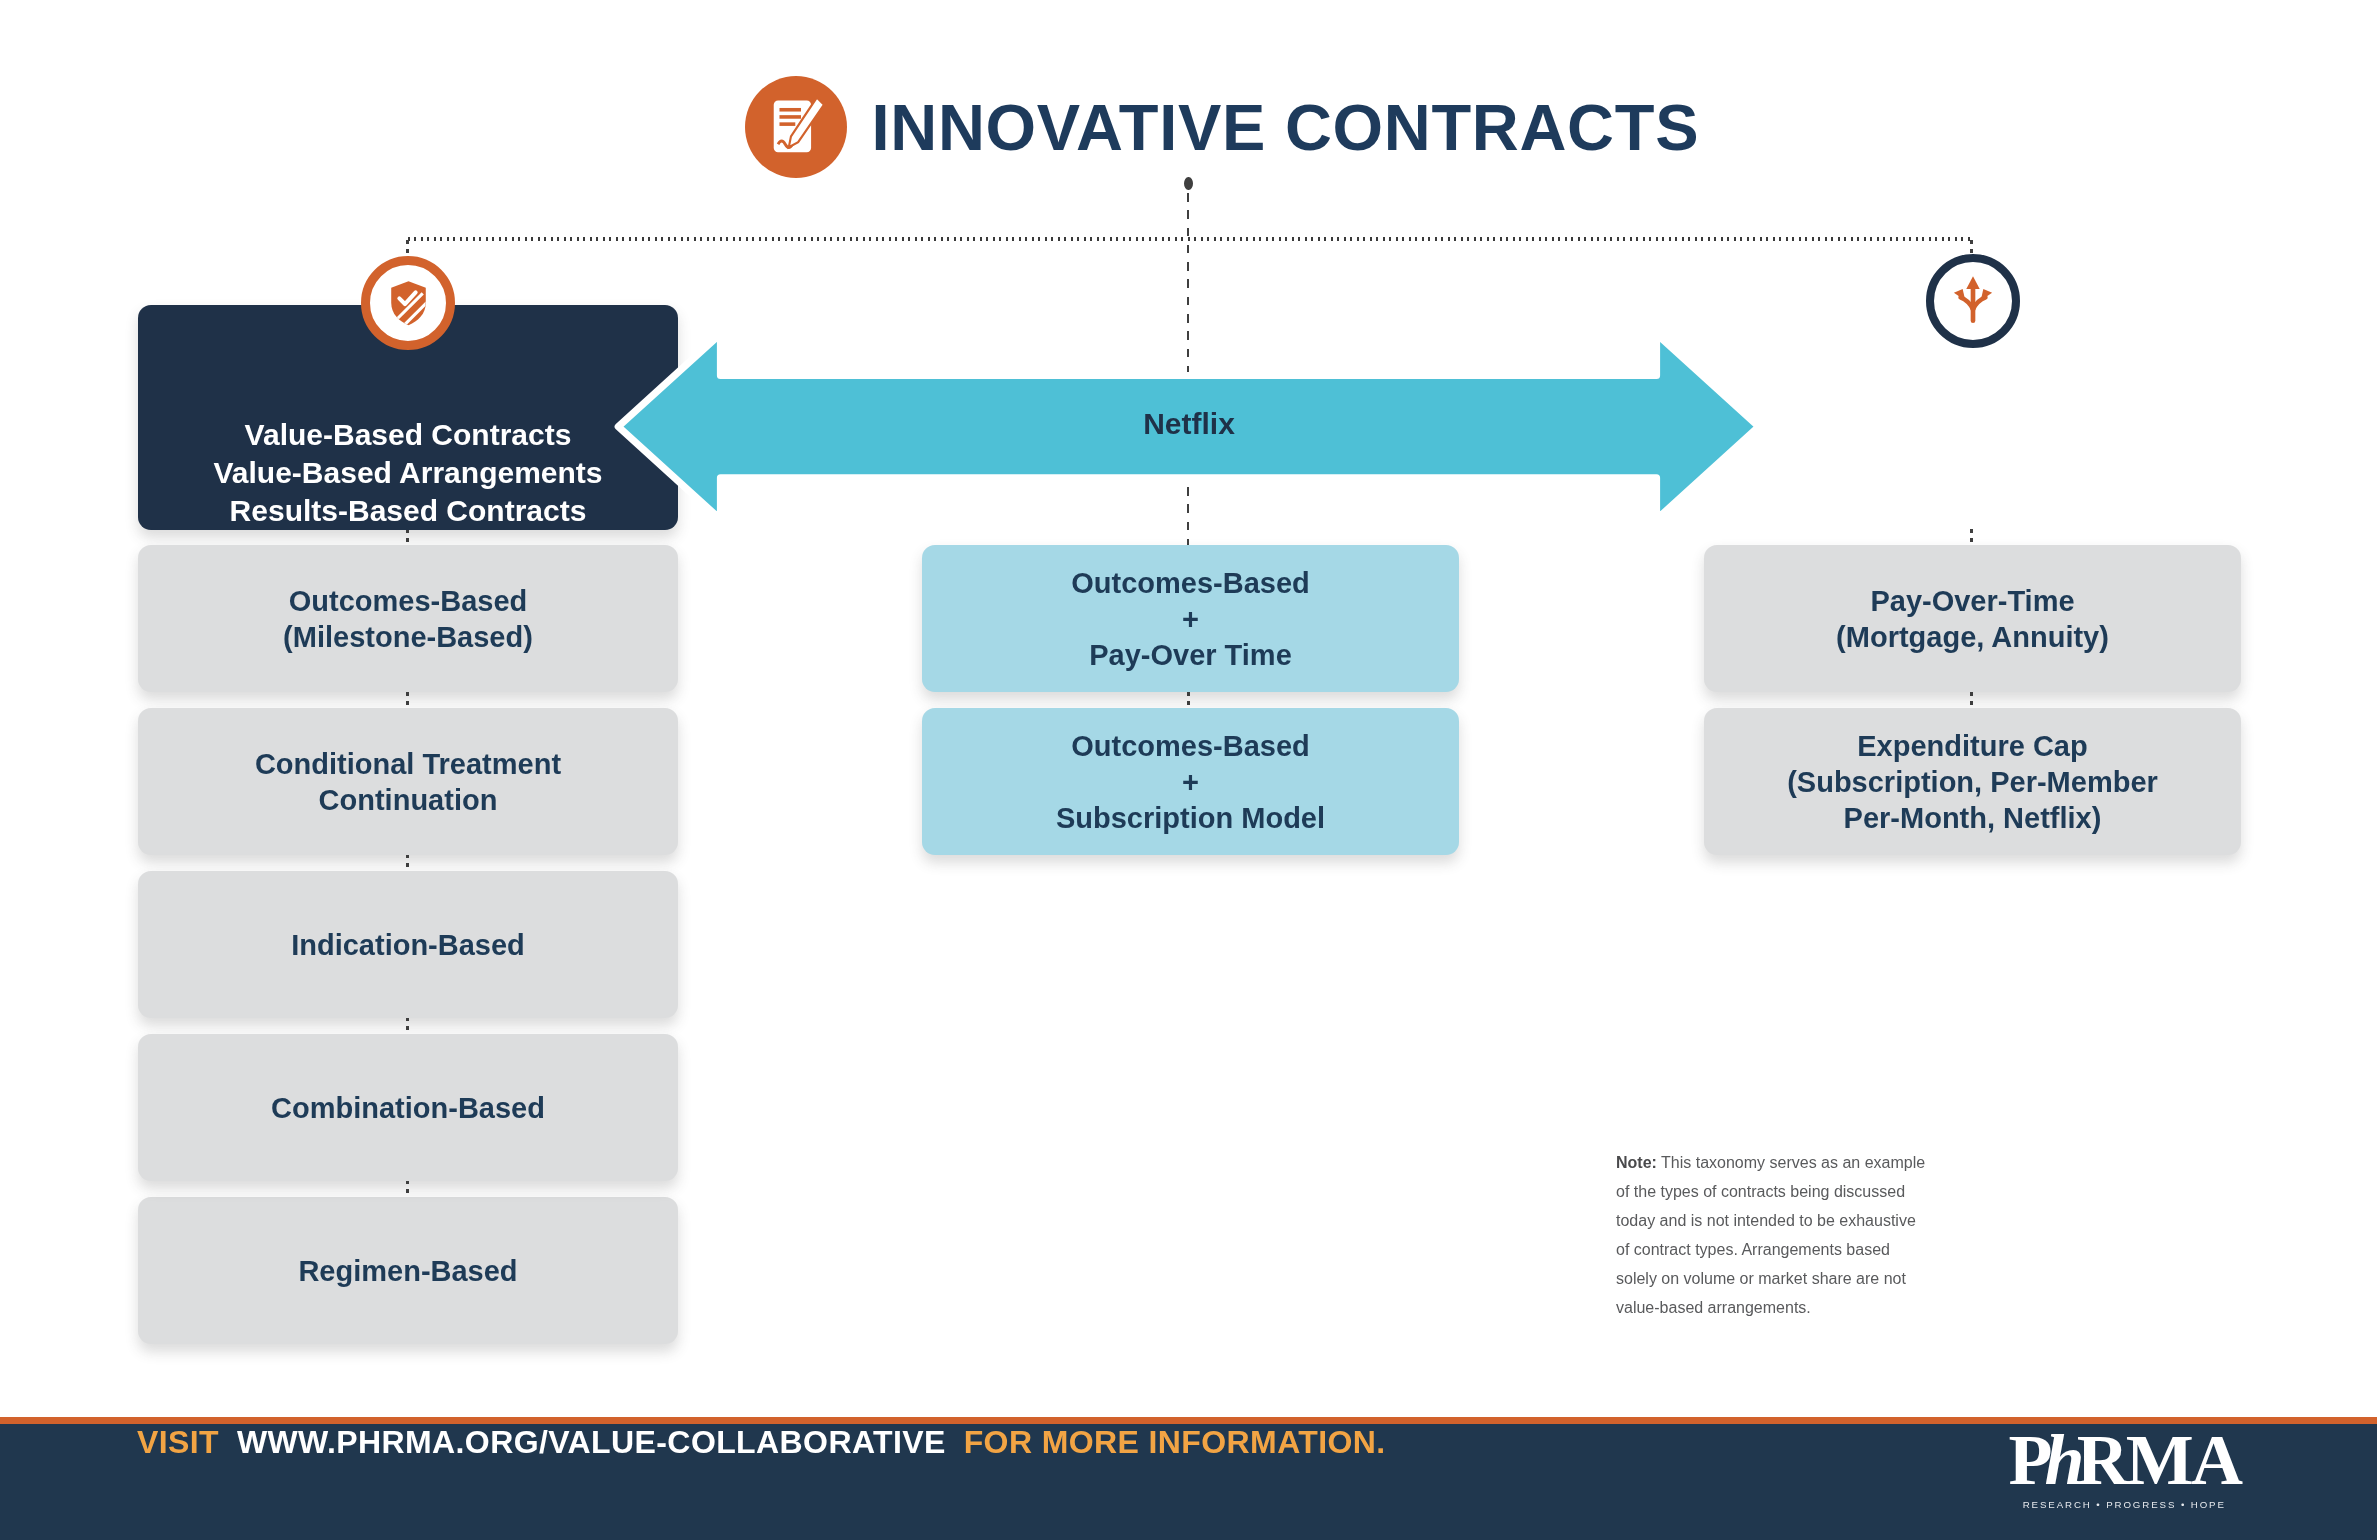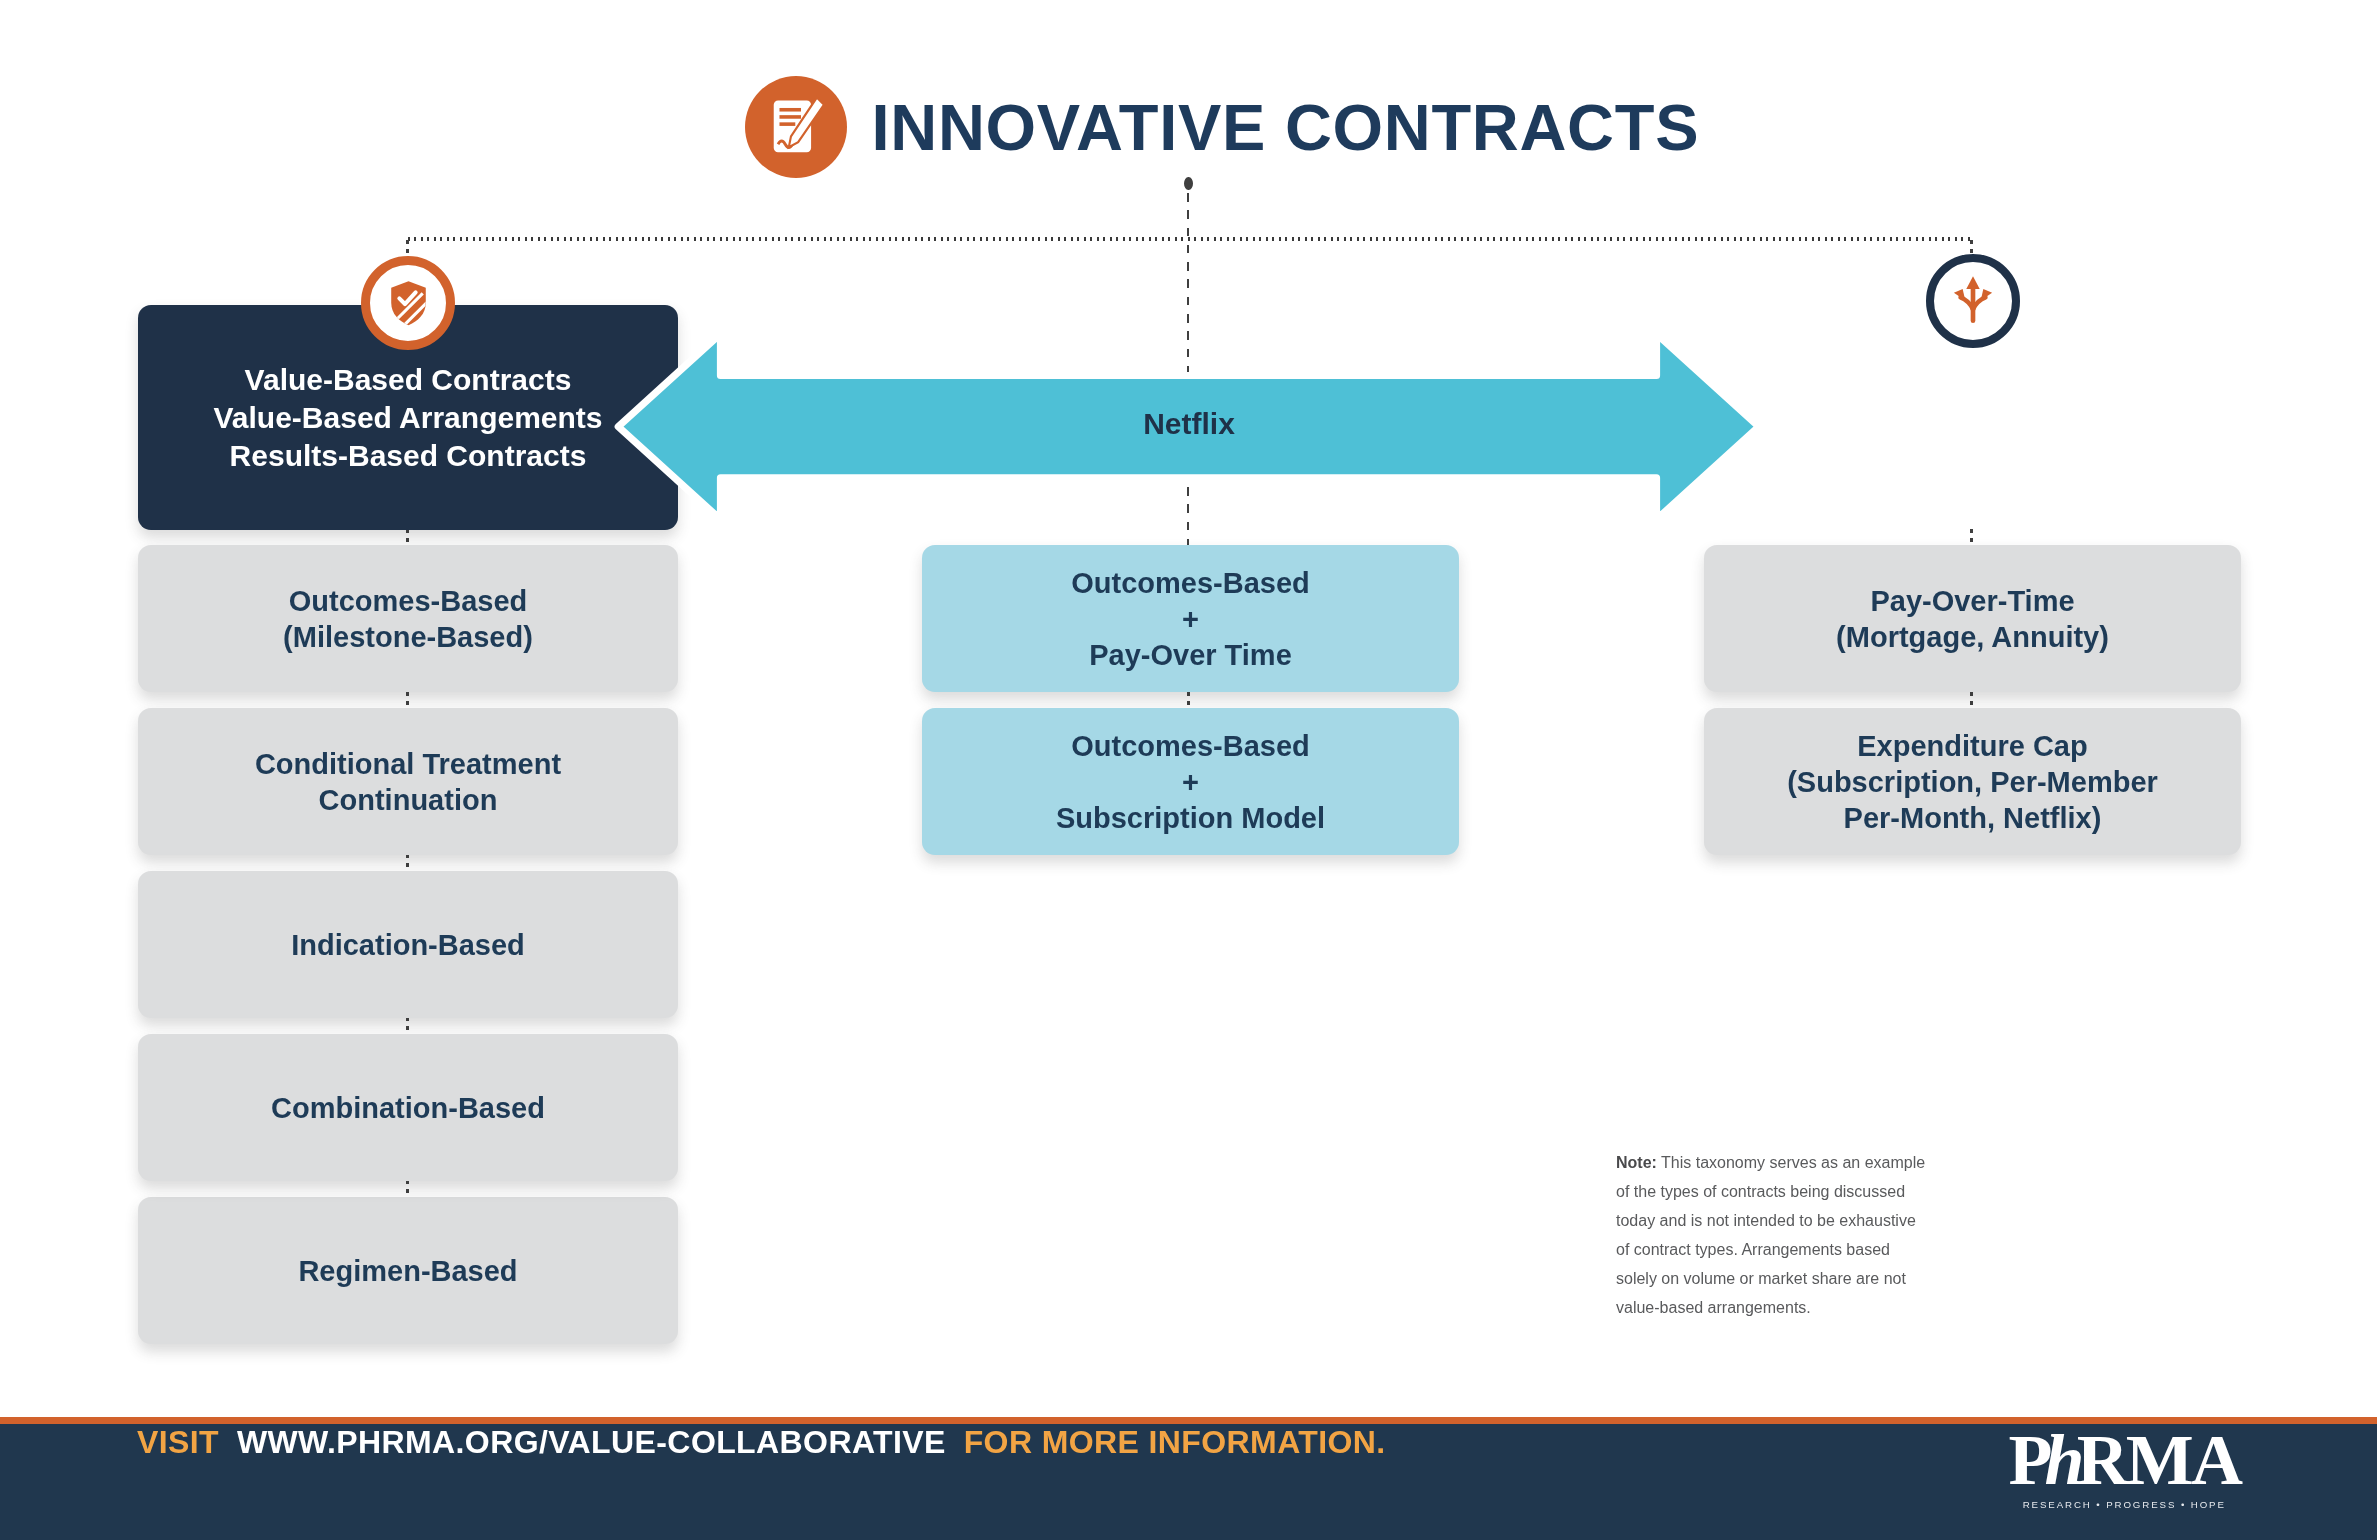--- a/index.html
+++ b/index.html
@@ -24,21 +24,21 @@
   .badge{position:absolute;width:94px;height:94px;border-radius:50%;background:#ffffff;
          box-sizing:border-box;display:flex;align-items:center;justify-content:center;z-index:6;}
   .badge.left{left:361px;top:256px;border:9.4px solid var(--orange);}
   .badge.right{left:1926px;top:254px;border:8.6px solid var(--navy);}
 
   
   .box{position:absolute;border-radius:13px;display:flex;align-items:center;justify-content:center;
        text-align:center;box-shadow:0 7.2px 13px rgba(60,60,60,.18);z-index:3;}
   .box .lines{white-space:pre-line;}
   .head-box{height:225px;top:305px;color:#ffffff;font-weight:bold;font-size:30px;line-height:38px;}
-  .navy-box{left:138px;width:540px;background:var(--navy);}
+  .navy-box{left:138px;width:540px;background:var(--navy);align-items:flex-end;}
   .orange-box{left:1704px;width:537px;background:var(--orange);}
   .item-box{height:147px;font-weight:bold;font-size:29px;line-height:36px;color:var(--box_text);}
   .gray{background:var(--gray);}
   .blue{background:var(--light_blue);}
   .col-left{left:138px;width:540px;}
   .col-mid{left:922px;width:537px;}
   .col-right{left:1704px;width:537px;}
   .row1{top:545px;} .row2{top:708px;} .row3{top:871px;} .row4{top:1034px;} .row5{top:1197px;}
 
   

